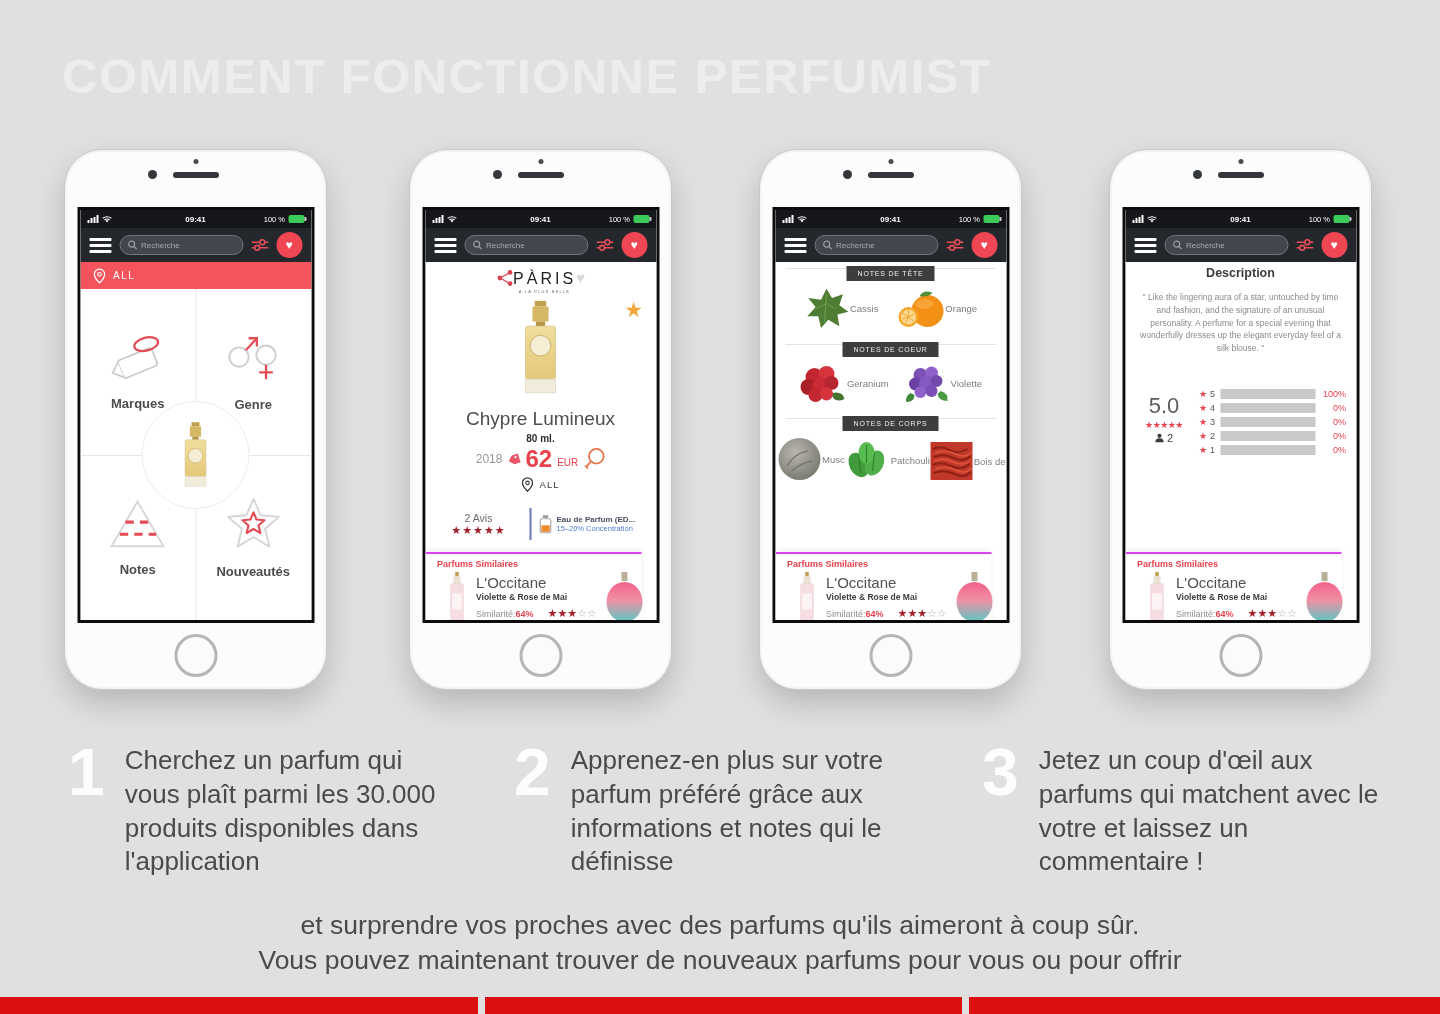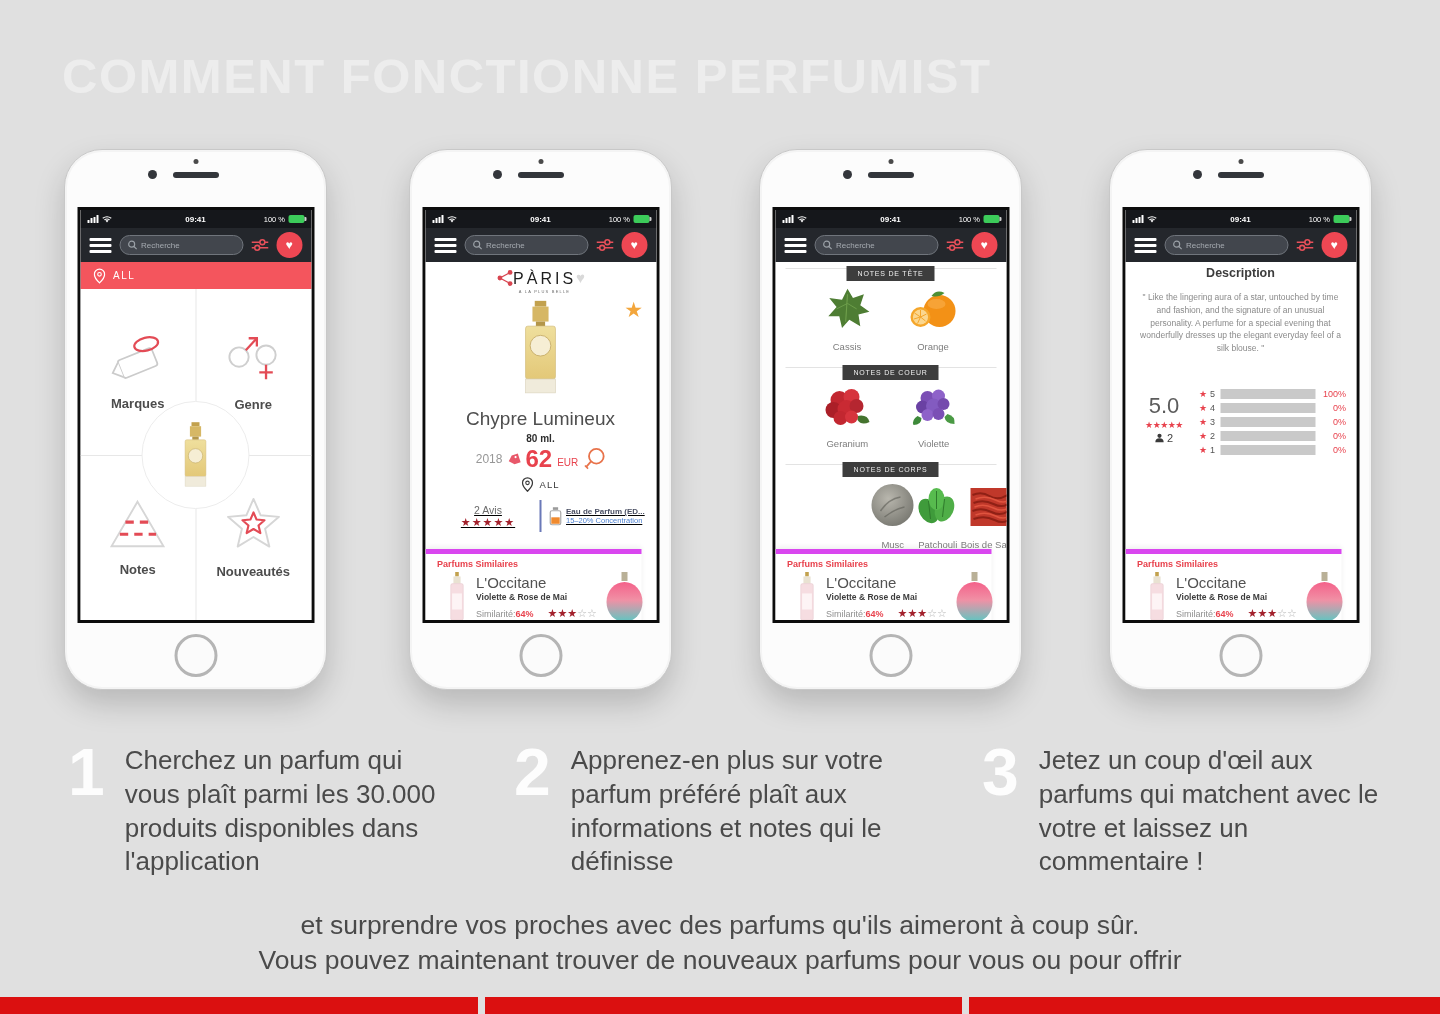--- a/index.html
+++ b/index.html
@@ -74,53 +74,53 @@
   .p2-title { text-align:center; font-size:19px; color:#4e4e4e; margin-top:8px; }
   .p2-vol { text-align:center; font-size:10px; font-weight:bold; color:#2e2e2e; margin-top:3px; }
   .price-row { display:flex; align-items:center; justify-content:center; gap:5px; margin-top:3px; }
   .price-year { font-size:12px; color:#979797; }
   .price-tag { transform:rotate(-18deg); }
   .price-val { font-size:24px; font-weight:bold; color:#e8424d; line-height:1; }
   .price-cur { font-size:10px; color:#e8424d; align-self:flex-end; margin-bottom:3px; }
   .pin-row { display:flex; align-items:center; justify-content:center; gap:6px; margin-top:6px;
     color:#3a3a3a; }
   .pin-row span { font-size:9.5px; letter-spacing:1px; }
-  .avis-row { display:flex; align-items:center; justify-content:flex-end; margin-top:8px;text-decoration:underline; }
+  .avis-row { display:flex; align-items:center; justify-content:center; margin-top:16px; }
   .avis-left { width:88px; text-align:center; }
   .avis-count { font-size:10.5px; color:#6a6a6a; }
   .stars-darkred { color:#a3222d; font-size:11px; letter-spacing:1px; }
   .avis-divider { width:2px; height:32px; background:#6a79b8; margin:0 7px; }
   .conc-box { display:flex; align-items:center; gap:4px; width:108px; }
   .conc-line1 { font-size:8px; font-weight:bold; color:#4a4f63; white-space:nowrap; }
   .conc-line2 { font-size:7.5px; color:#4a7fd0; white-space:nowrap; }
 
   
   .similar-block { position:absolute; left:0; right:15px; bottom:0; background:#fff;
-    border-top:5px solid #d946ef; box-shadow:0 -2px 5px rgba(0,0,0,0.07); padding:5px 0 4px; }
+    border-top:2px solid #d946ef; box-shadow:0 -2px 5px rgba(0,0,0,0.07); padding:5px 0 4px; }
   .similar-heading { font-size:9px; font-weight:bold; color:#e8424d; padding-left:12px; }
   .similar-row { display:flex; align-items:center; gap:10px; padding:3px 0 0 22px; position:relative; }
   .sim-name { font-size:15px; color:#525252; }
   .sim-notes { font-size:8.5px; font-weight:bold; color:#3d3d3d; margin-top:1px; }
   .sim-line3 { display:flex; align-items:center; gap:14px; margin-top:1px; }
   .sim-label { font-size:9px; color:#8f8f8f; }
   .sim-val { font-size:9px; font-weight:bold; color:#e8424d; }
   .sim-stars-filled { color:#a3222d; font-size:11px; }
   .sim-stars-empty { color:#b9b9b9; font-size:11px; }
   .apple-bottle { position:absolute; right:-5px; bottom:-2px; }
 
   
   .p3-content { position:relative; height:364px; background:#fff; }
   .section-head { position:relative; text-align:center; height:19px; }
   .section-line { position:absolute; top:6px; left:10px; right:10px; height:1px; background:#e3e3e3; }
   .section-chip { position:relative; display:inline-block; background:#3d3d3d; color:#efefef;
     font-size:7px; letter-spacing:0.8px; padding:4px 11px 4px; }
   .notes-row { display:flex; justify-content:space-evenly; align-items:flex-end; padding:6px 10px 0; }
-  .note-item { display:flex; flex-direction:column; align-items:center; gap:12px; }
+  .note-item { display:flex; flex-direction:row; align-items:center; gap:0; }
   .note-label { font-size:9.5px; color:#7d7d7d; white-space:nowrap; }
-  .notes-row-3 { display:flex; justify-content:flex-end; align-items:flex-end; padding:6px 0 0 16px; }
+  .notes-row-3 { display:flex; justify-content:center; align-items:flex-end; padding:6px 0 0 16px; }
   .note-cut { margin-right:-16px; }
 
   
   .p4-content { position:relative; height:364px; background:#fff; }
   .p4-heading { text-align:center; font-size:12.5px; font-weight:bold; color:#3c3c3c; padding-top:4px; }
   .p4-para { width:208px; margin:11px auto 0; text-align:center; font-size:8.5px;
     line-height:1.5; color:#8a8a8a; }
   .rating-wrap { display:flex; align-items:flex-start; padding:0 10px 0 8px; margin-top:34px; gap:4px; }
   .rating-summary { width:62px; text-align:center; padding-top:4px; }
   .rating-score { font-size:22px; color:#5c5c5c; }
@@ -721,21 +721,21 @@
     </div>
     <div class="home-btn"></div>
   </div>
 
   <div class="step" style="left:68px">
     <div class="step-number">1</div>
     <div class="step-text" style="width:336px">Cherchez un parfum qui vous plaît parmi les 30.000 produits disponibles dans l'application</div>
   </div>
   <div class="step" style="left:514px">
     <div class="step-number">2</div>
-    <div class="step-text" style="width:342px">Apprenez-en plus sur votre parfum préféré plaît aux informations et notes qui le définisse</div>
+    <div class="step-text" style="width:342px">Apprenez-en plus sur votre parfum préféré grâce aux informations et notes qui le définisse</div>
   </div>
   <div class="step" style="left:982px">
     <div class="step-number">3</div>
     <div class="step-text" style="width:350px">Jetez un coup d'œil aux parfums qui matchent avec le votre et laissez un commentaire !</div>
   </div>
 
   <div class="closing">
     <div>et surprendre vos proches avec des parfums qu'ils aimeront à coup sûr.</div>
     <div>Vous pouvez maintenant trouver de nouveaux parfums pour vous ou pour offrir</div>
   </div>

